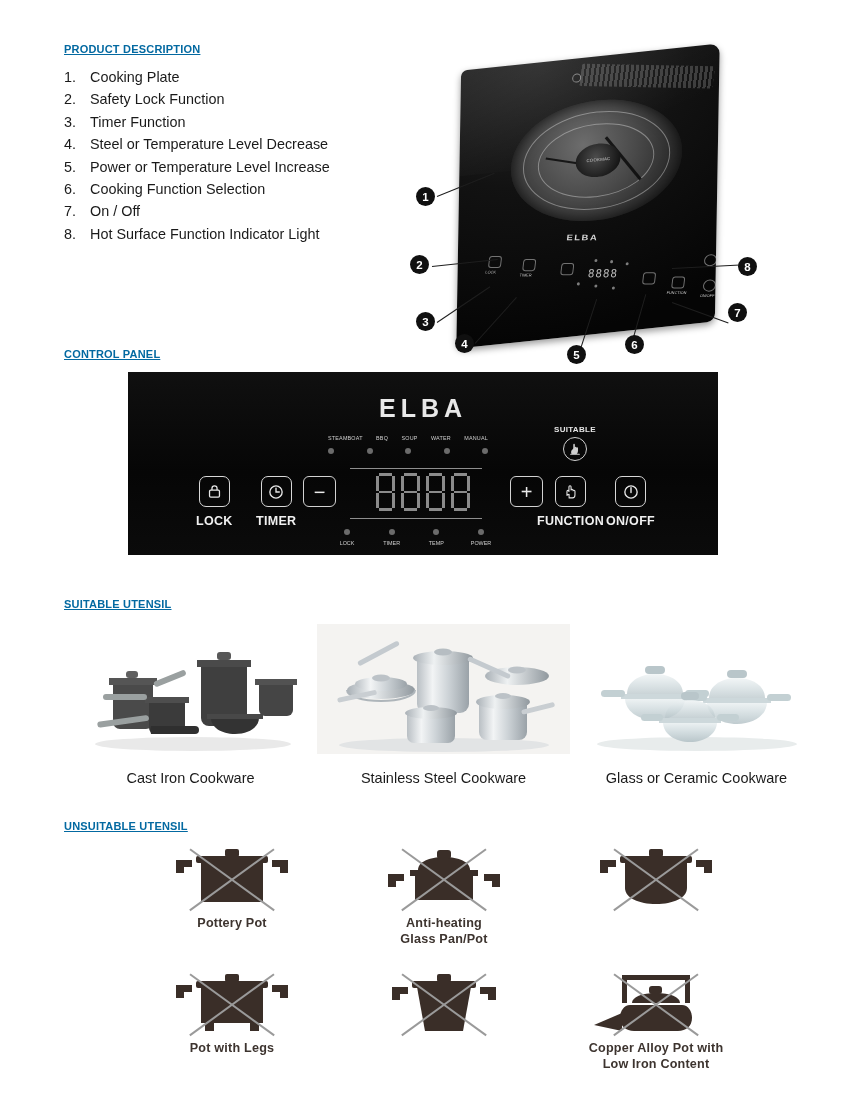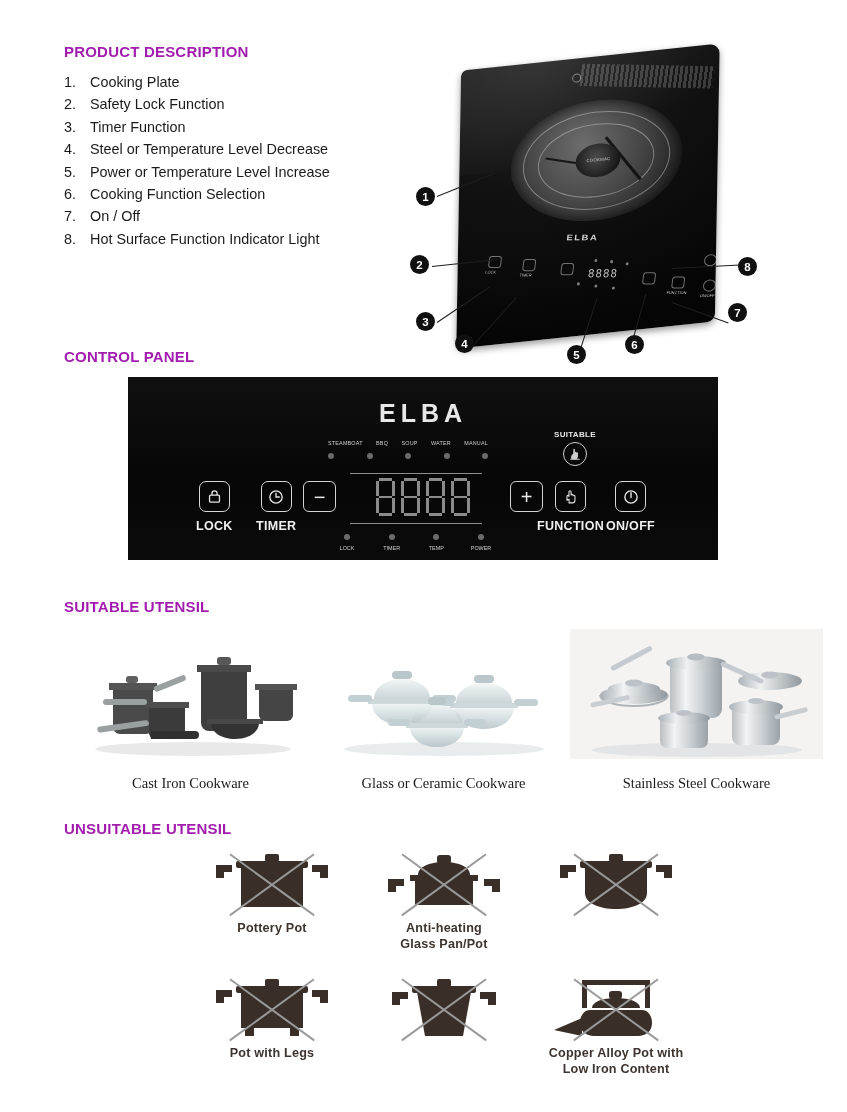--- a/index.html
+++ b/index.html
@@ -10,23 +10,24 @@
     font-family: "Liberation Sans", sans-serif;
     color: #1a1a1a;
     position: relative;
     overflow: hidden;
   }
 
   
   .section-heading {
     position: absolute;
     font-weight: bold;
-    font-size: 15px;
+    font-size: 11px;
     letter-spacing: 0.2px;
-    color: #a21caf;
+    color: #0369a1;
+    text-decoration: underline;
   }
 
   
   #product-description { position: absolute; left: 64px; top: 43px; width: 400px; }
   #product-description .section-heading { position: static; display: block; margin-bottom: 11px; }
   .desc-list { list-style: none; margin: 0; padding: 0; }
   .desc-list li {
     display: flex;
     font-size: 14.4px;
     line-height: 22.4px;
@@ -274,38 +275,38 @@
     margin-top: 3px;
     width: 24px; height: 24px; border-radius: 50%;
     border: 1.4px solid #cfcfcf;
     display: flex; align-items: center; justify-content: center;
   }
 
   
   #suitable-section { position: absolute; left: 64px; top: 598px; width: 760px; }
   #suitable-section .section-heading { position: static; display: block; margin-bottom: 14px; }
   .util-row { display: flex; }
-  .util-cell { width: 253px; text-align: center; font-family: Liberation Serif, serif; }
+  .util-cell { width: 253px; text-align: center; }
   .util-photo {
     height: 130px;
     display: flex; align-items: flex-end; justify-content: center;
     position: relative;
     overflow: hidden;
   }
   .util-caption {
     margin-top: 16px;
     font-size: 14.5px;
     color: #1a1a1a;
   }
   .util-photo.tinted { background: #f4f3f1; }
 
   
   #unsuitable-section { position: absolute; left: 64px; top: 820px; width: 760px; }
   #unsuitable-section .section-heading { position: static; display: block; margin-bottom: 10px; }
-  .unsuit-row { display: flex; justify-content: center; margin-top: 12px; }
+  .unsuit-row { display: flex; justify-content: center; margin-top: 12px; gap: 40px; }
   .unsuit-cell {
     width: 172px;
     text-align: center;
   }
   .unsuit-icon {
     height: 72px;
     position: relative;
   }
   .unsuit-caption {
     font-size: 12.6px;
@@ -587,63 +588,20 @@
           <rect x="176" y="80" width="34" height="6" rx="3" fill="#9aa0a0" transform="rotate(-18 176 80)"></rect>
 
           <path d="M176 58h34v26a6 6 0 0 1-6 6h-22a6 6 0 0 1-6-6z" fill="#454545"></path>
           <path d="M172 53h42v6h-42z" fill="#525252"></path>
         </svg>
       </div>
       <div class="util-caption">Cast Iron Cookware</div>
     </div>
 
     <div class="util-cell">
-      <div class="util-photo">
-        <svg width="220" height="128" viewBox="0 0 220 128">
-          <defs>
-            <linearGradient id="glass" x1="0" y1="0" x2="0" y2="1">
-              <stop offset="0" stop-color="#eef3f4"></stop>
-                <stop offset=".5" stop-color="#d3dde0"></stop>
-              <stop offset="1" stop-color="#b9c6ca"></stop>
-            </linearGradient>
-          </defs>
-          <ellipse cx="110" cy="118" rx="100" ry="7" fill="#e8ecec"></ellipse>
-
-          <g>
-            <path d="M38 72c0 13 13 22 30 22s30-9 30-22z" fill="url(#glass)" opacity=".9"></path>
-            <path d="M34 68h68v5H34z" fill="#cdd8db"></path>
-            <path d="M40 68c0-12 12-20 28-20s28 8 28 20z" fill="url(#glass)" opacity=".75"></path>
-            <rect x="58" y="40" width="20" height="8" rx="4" fill="#b9c6ca"></rect>
-            <rect x="14" y="64" width="24" height="7" rx="3.5" fill="#c3d0d3"></rect>
-            <rect x="98" y="64" width="24" height="7" rx="3.5" fill="#c3d0d3"></rect>
-          </g>
-
-          <g>
-            <path d="M120 76c0 13 13 22 30 22s30-9 30-22z" fill="url(#glass)" opacity=".9"></path>
-            <path d="M116 72h68v5h-68z" fill="#cdd8db"></path>
-            <path d="M122 72c0-12 12-20 28-20s28 8 28 20z" fill="url(#glass)" opacity=".75"></path>
-            <rect x="140" y="44" width="20" height="8" rx="4" fill="#b9c6ca"></rect>
-            <rect x="96" y="68" width="24" height="7" rx="3.5" fill="#c3d0d3"></rect>
-            <rect x="180" y="68" width="24" height="7" rx="3.5" fill="#c3d0d3"></rect>
-          </g>
-
-          <g>
-            <path d="M76 96c0 12 12 20 27 20s27-8 27-20z" fill="url(#glass)"></path>
-            <path d="M72 92h62v5H72z" fill="#cdd8db"></path>
-            <path d="M78 92c0-11 11-18 25-18s25 7 25 18z" fill="url(#glass)" opacity=".8"></path>
-            <rect x="94" y="66" width="18" height="8" rx="4" fill="#b9c6ca"></rect>
-            <rect x="54" y="88" width="22" height="7" rx="3.5" fill="#c3d0d3"></rect>
-            <rect x="130" y="88" width="22" height="7" rx="3.5" fill="#c3d0d3"></rect>
-          </g>
-        </svg>
-      </div>
-      <div class="util-caption">Glass or Ceramic Cookware</div>
-    </div>
-
-    <div class="util-cell">
       <div class="util-photo tinted">
         <svg width="230" height="128" viewBox="0 0 230 128">
           <defs>
             <linearGradient id="steel" x1="0" y1="0" x2="1" y2="0">
               <stop offset="0" stop-color="#b9bfc4"></stop>
                 <stop offset=".3" stop-color="#f2f4f5"></stop>
               <stop offset=".6" stop-color="#cdd3d7"></stop>
                 <stop offset="1" stop-color="#9aa2a8"></stop>
             </linearGradient>
             <linearGradient id="steel2" x1="0" y1="0" x2="1" y2="0">
@@ -675,20 +633,63 @@
 
           <ellipse cx="188" cy="50" rx="32" ry="9" fill="url(#steel2)"></ellipse>
           <ellipse cx="188" cy="44" rx="9" ry="3.5" fill="#bcc2c7"></ellipse>
 
           <rect x="28" y="36" width="46" height="5" rx="2.5" fill="#c4cacf" transform="rotate(-28 28 36)"></rect>
           <rect x="140" y="30" width="46" height="5" rx="2.5" fill="#c4cacf" transform="rotate(24 140 30)"></rect>
         </svg>
       </div>
       <div class="util-caption">Stainless Steel Cookware</div>
     </div>
+
+    <div class="util-cell">
+      <div class="util-photo">
+        <svg width="220" height="128" viewBox="0 0 220 128">
+          <defs>
+            <linearGradient id="glass" x1="0" y1="0" x2="0" y2="1">
+              <stop offset="0" stop-color="#eef3f4"></stop>
+                <stop offset=".5" stop-color="#d3dde0"></stop>
+              <stop offset="1" stop-color="#b9c6ca"></stop>
+            </linearGradient>
+          </defs>
+          <ellipse cx="110" cy="118" rx="100" ry="7" fill="#e8ecec"></ellipse>
+
+          <g>
+            <path d="M38 72c0 13 13 22 30 22s30-9 30-22z" fill="url(#glass)" opacity=".9"></path>
+            <path d="M34 68h68v5H34z" fill="#cdd8db"></path>
+            <path d="M40 68c0-12 12-20 28-20s28 8 28 20z" fill="url(#glass)" opacity=".75"></path>
+            <rect x="58" y="40" width="20" height="8" rx="4" fill="#b9c6ca"></rect>
+            <rect x="14" y="64" width="24" height="7" rx="3.5" fill="#c3d0d3"></rect>
+            <rect x="98" y="64" width="24" height="7" rx="3.5" fill="#c3d0d3"></rect>
+          </g>
+
+          <g>
+            <path d="M120 76c0 13 13 22 30 22s30-9 30-22z" fill="url(#glass)" opacity=".9"></path>
+            <path d="M116 72h68v5h-68z" fill="#cdd8db"></path>
+            <path d="M122 72c0-12 12-20 28-20s28 8 28 20z" fill="url(#glass)" opacity=".75"></path>
+            <rect x="140" y="44" width="20" height="8" rx="4" fill="#b9c6ca"></rect>
+            <rect x="96" y="68" width="24" height="7" rx="3.5" fill="#c3d0d3"></rect>
+            <rect x="180" y="68" width="24" height="7" rx="3.5" fill="#c3d0d3"></rect>
+          </g>
+
+          <g>
+            <path d="M76 96c0 12 12 20 27 20s27-8 27-20z" fill="url(#glass)"></path>
+            <path d="M72 92h62v5H72z" fill="#cdd8db"></path>
+            <path d="M78 92c0-11 11-18 25-18s25 7 25 18z" fill="url(#glass)" opacity=".8"></path>
+            <rect x="94" y="66" width="18" height="8" rx="4" fill="#b9c6ca"></rect>
+            <rect x="54" y="88" width="22" height="7" rx="3.5" fill="#c3d0d3"></rect>
+            <rect x="130" y="88" width="22" height="7" rx="3.5" fill="#c3d0d3"></rect>
+          </g>
+        </svg>
+      </div>
+      <div class="util-caption">Glass or Ceramic Cookware</div>
+    </div>
   </div>
 </div>
 
 <div id="unsuitable-section">
   <div class="section-heading">UNSUITABLE UTENSIL</div>
 
   <div class="unsuit-row">
 
     <div class="unsuit-cell">
       <div class="unsuit-icon">

